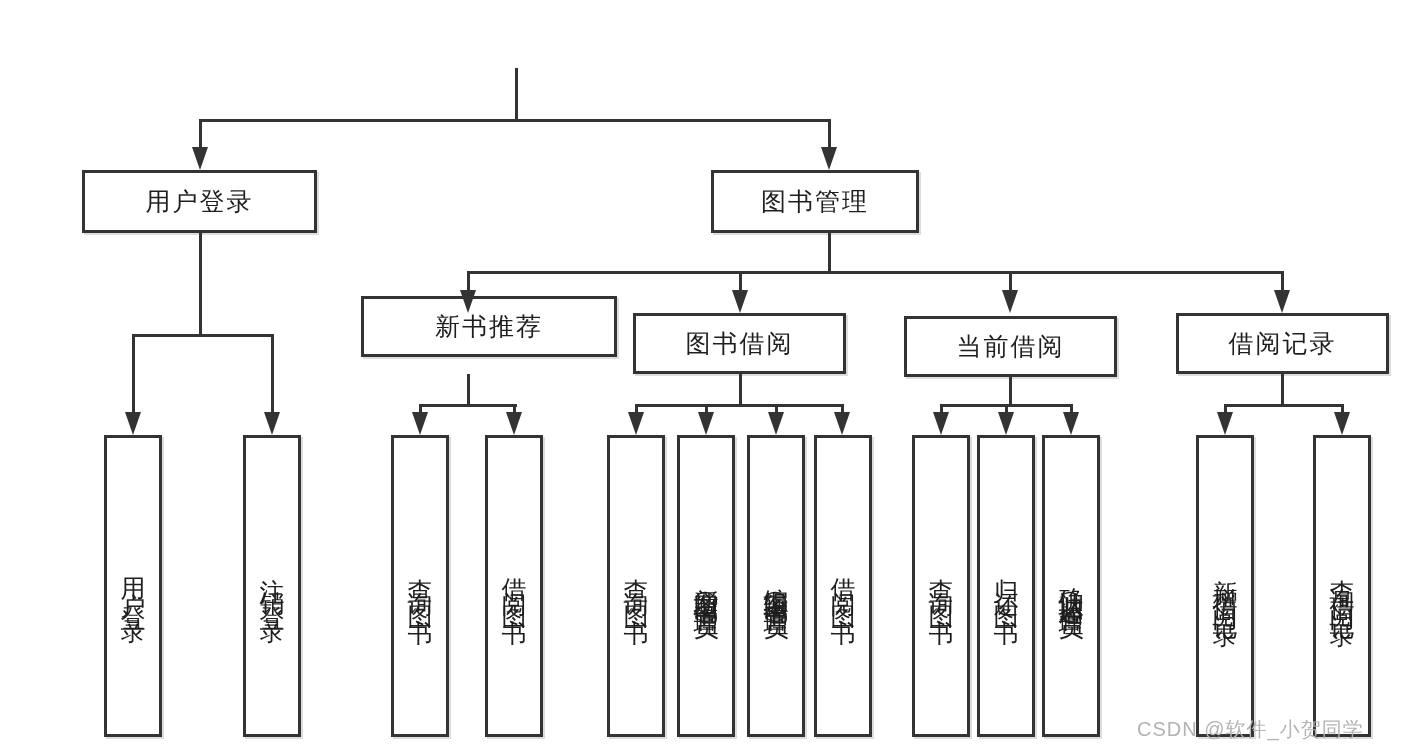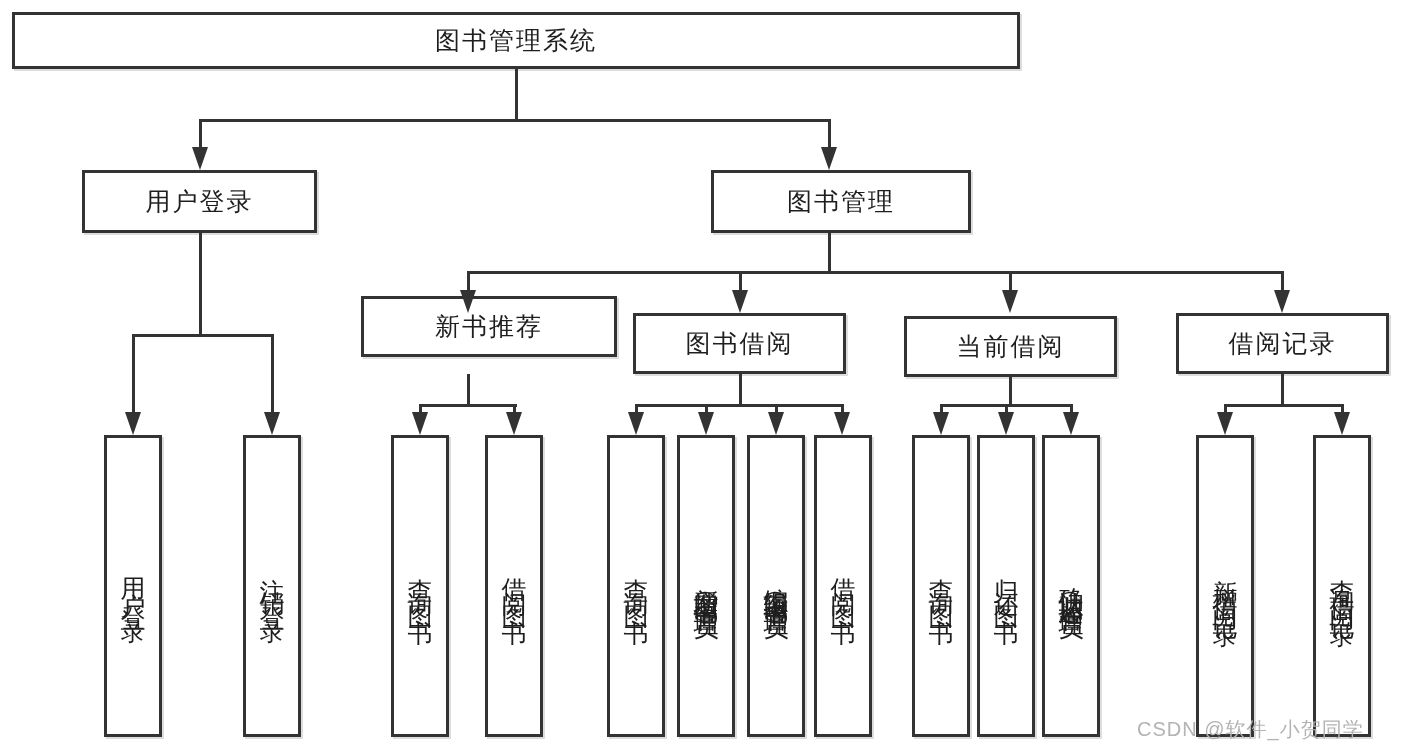--- a/index.html
+++ b/index.html
@@ -30,29 +30,26 @@
   .wm{
     position:absolute;left:1137px;top:716px;width:227px;
     font-size:20px;color:#b3b3b3;white-space:nowrap;z-index:5;letter-spacing:1px;
   }
 </style>
 </head>
 <body>
 
 <div class="canvas">
 
-  <div class="node hnode" style="left:12px;top:12px;width:1008px;height:57px;">
-    <span>图书管理系统</span>
-  </div>
 
   <div class="node hnode" style="left:82px;top:170px;width:235px;height:63px;">
     <span>用户登录</span>
   </div>
 
-  <div class="node hnode" style="left:711px;top:170px;width:260px;height:63px;">
+  <div class="node hnode" style="left:711px;top:170px;width:208px;height:63px;">
     <span>图书管理</span>
   </div>
 
   <div class="node hnode" style="left:361px;top:296px;width:256px;height:61px;">
     <span>新书推荐</span>
   </div>
 
   <div class="node hnode" style="left:633px;top:313px;width:213px;height:61px;">
     <span>图书借阅</span>
   </div>

